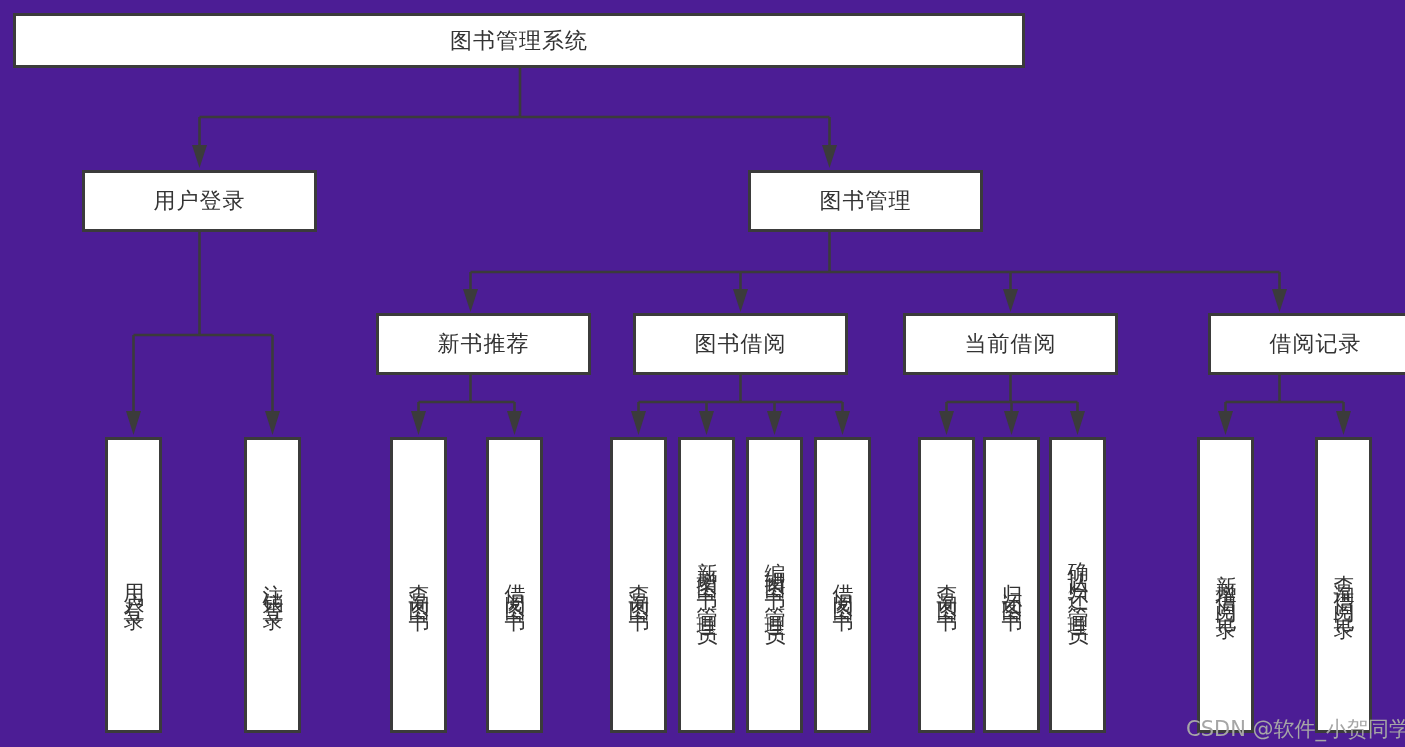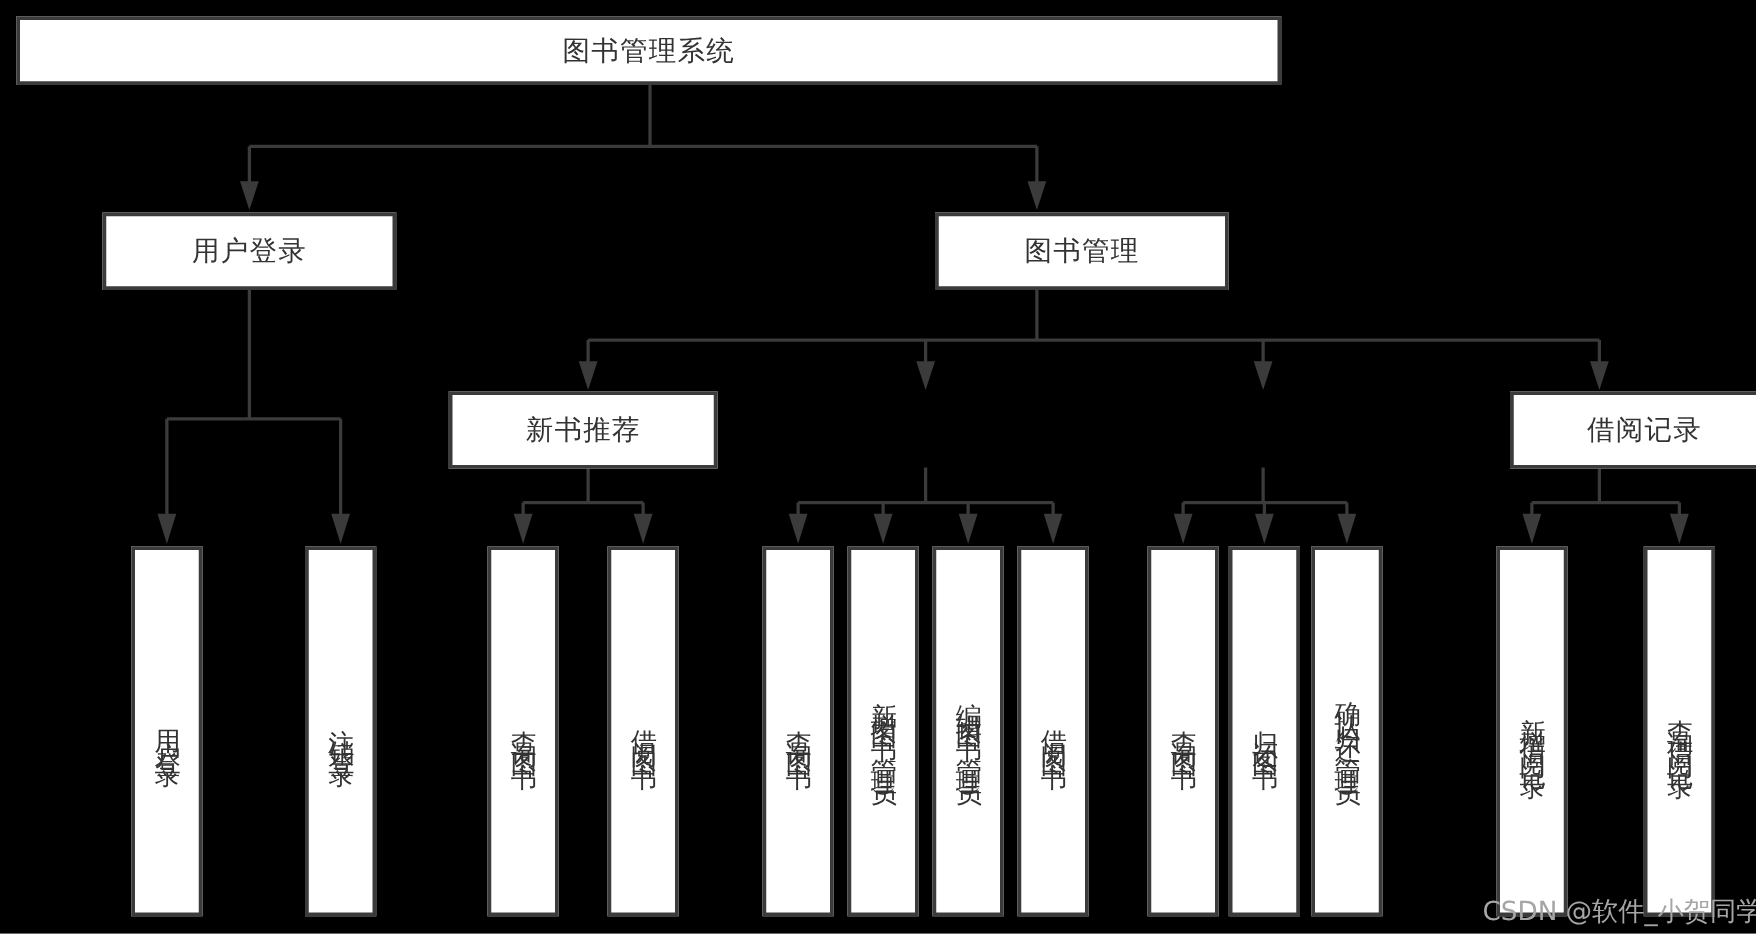--- a/index.html
+++ b/index.html
@@ -1,20 +1,20 @@
 <!DOCTYPE html>
 <html><head>
 <meta charset="utf-8">
 <style>
   html, body { margin: 0; padding: 0; background: #ffffff; }
   .canvas {
     position: relative;
     width: 1405px;
     height: 747px;
-    background: #000000;
+    background: #4c1d95;
     overflow: hidden;
     font-family: "DejaVu Sans", "Liberation Sans", sans-serif;
   }
   .connector-svg {
     position: absolute;
     left: 0; top: 0;
     width: 1405px; height: 747px;
   }
   .connector-svg path, .connector-svg line {
     stroke: #3b3b3b;
@@ -129,22 +129,28 @@
     <span class="h-label">图书管理系统</span>
   </div>
 
   <div class="box l2-box" style="left:82px;">
     <span class="h-label">用户登录</span>
   </div>
   <div class="box l2-box" style="left:748px;">
     <span class="h-label">图书管理</span>
   </div>
 
-  <div class="box l3-box" style="left:359px;">
+  <div class="box l3-box" style="left:376px;">
     <span class="h-label">新书推荐</span>
+  </div>
+  <div class="box l3-box" style="left:633px;">
+    <span class="h-label">图书借阅</span>
+  </div>
+  <div class="box l3-box" style="left:903px;">
+    <span class="h-label">当前借阅</span>
   </div>
   <div class="box l3-box" style="left:1208px;">
     <span class="h-label">借阅记录</span>
   </div>
 
   <div class="box v-box" style="left:105px;">
     <span class="v-label">用户登录</span>
   </div>
   <div class="box v-box" style="left:244px;">
     <span class="v-label">注销登录</span>

